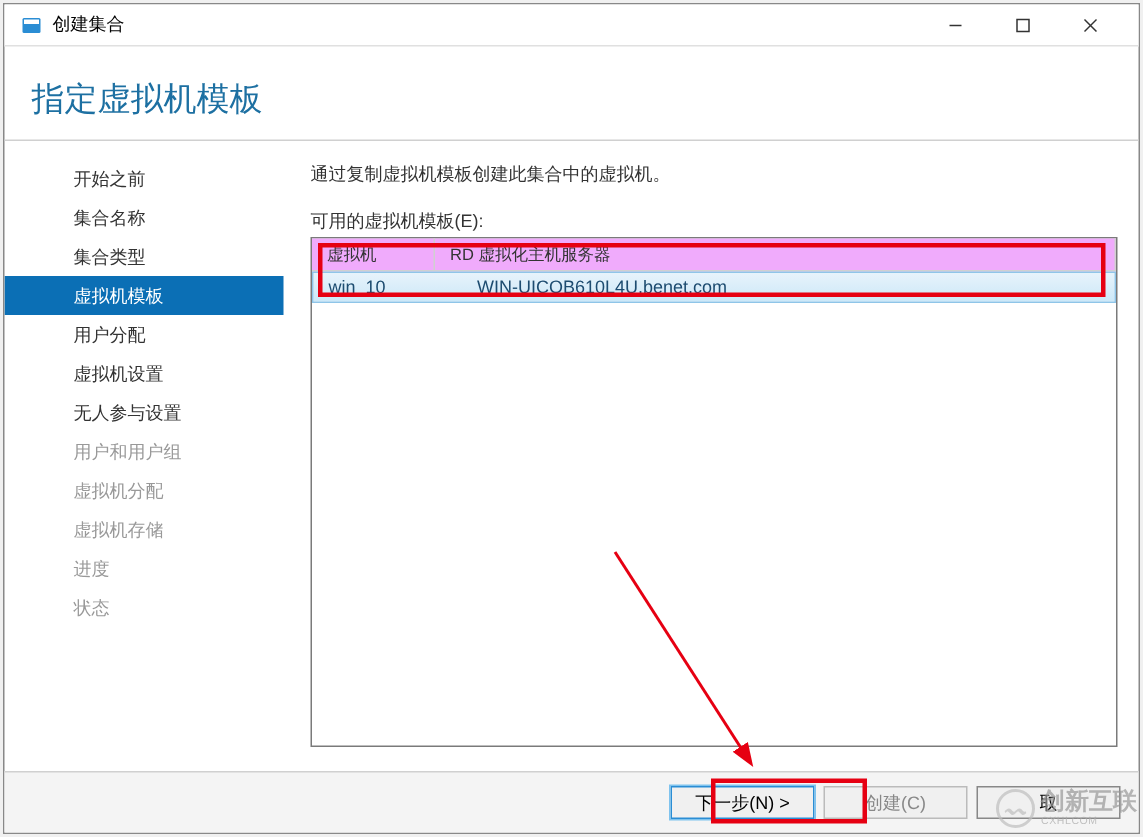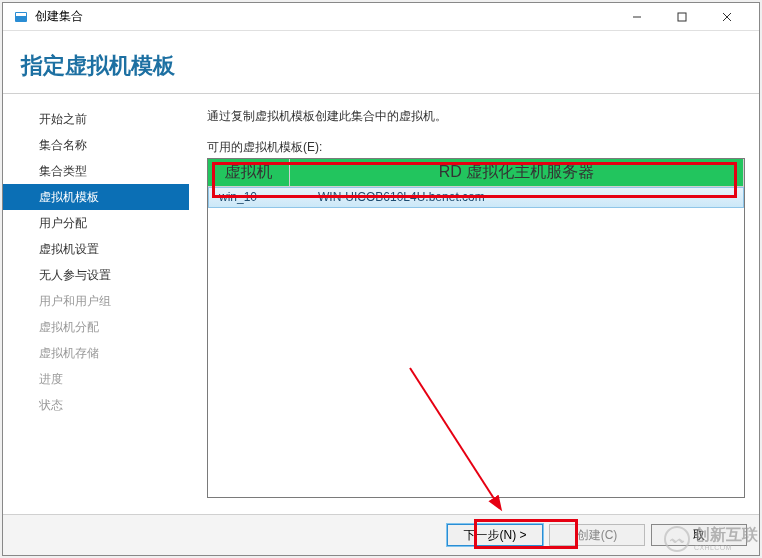--- a/index.html
+++ b/index.html
@@ -55,37 +55,37 @@
       align-items: center;
       justify-content: center;
       cursor: pointer;
       font-size: 12px;
       color: #333;
     }
 
     .page-title {
       padding: 20px 18px 12px 18px;
       font-size: 22px;
-      font-weight: 700;
+      font-weight: 400;
       color: #1d70a2;
       border-bottom: 1px solid #d0d0d0;
     }
 
     .content {
       flex: 1;
       display: flex;
       overflow: hidden;
     }
 
     .sidebar {
       width: 186px;
       padding: 12px 0 0 0;
     }
     .sidebar-item {
-      padding: 4px 18px 4px 36px;
+      padding: 4px 18px 4px 46px;
       font-size: 12px;
       color: #333;
       cursor: pointer;
       line-height: 18px;
     }
     .sidebar-item.active {
       background: #0b6fb5;
       color: #fff;
     }
     .sidebar-item.disabled {
@@ -111,23 +111,22 @@
 
     .listview {
       border: 1px solid #7a7a7a;
       height: 340px;
       background: #fff;
       position: relative;
     }
     .list-header {
       display: flex;
       border-bottom: 1px solid #d0d0d0;
-      background: #22c55e;
-      font-size: 16px;
-      text-align: center;
+      background: #f0abfc;
+      font-size: 11px;
     }
     .list-header .col {
       padding: 3px 10px;
       border-right: 1px solid #d0d0d0;
       color: #333;
     }
     .col1 { width: 82px; }
     .col2 { flex: 1; border-right: none; }
     .list-row {
       display: flex;

